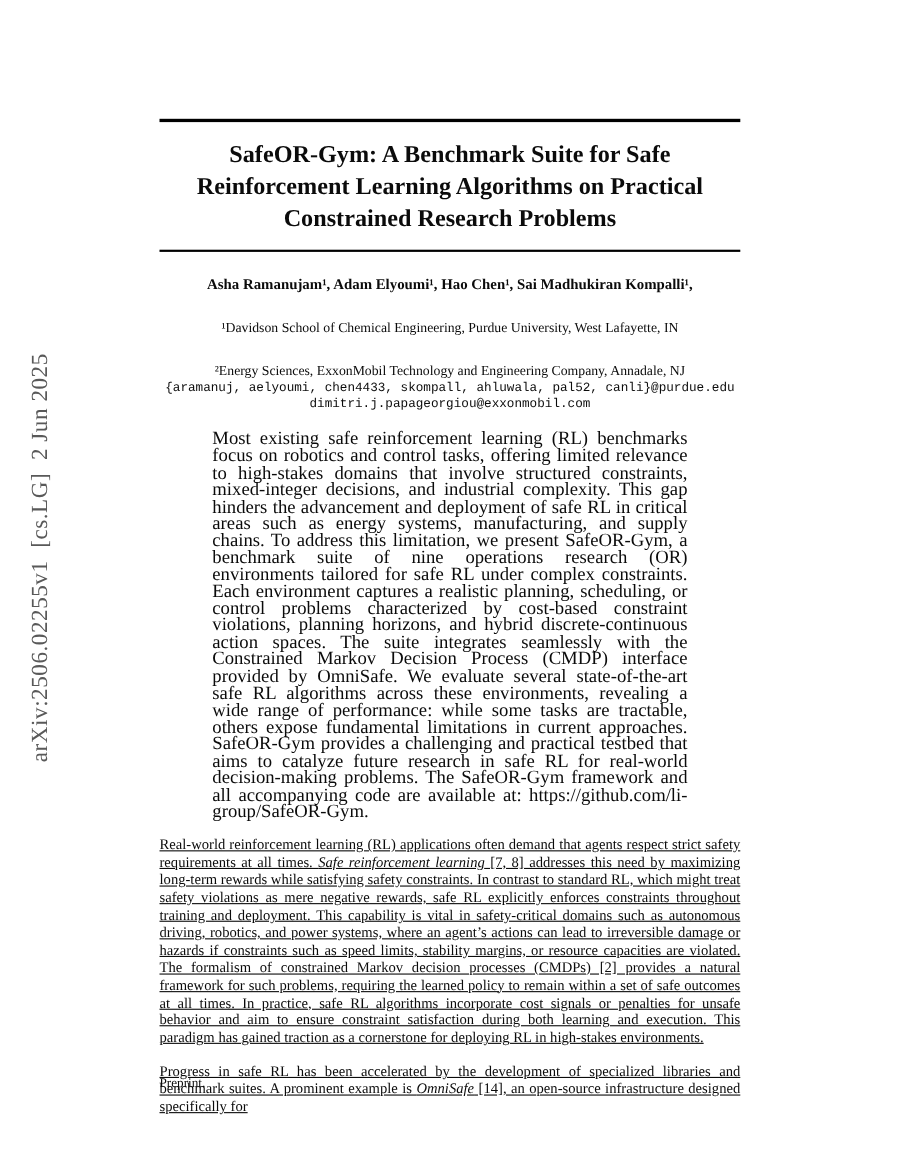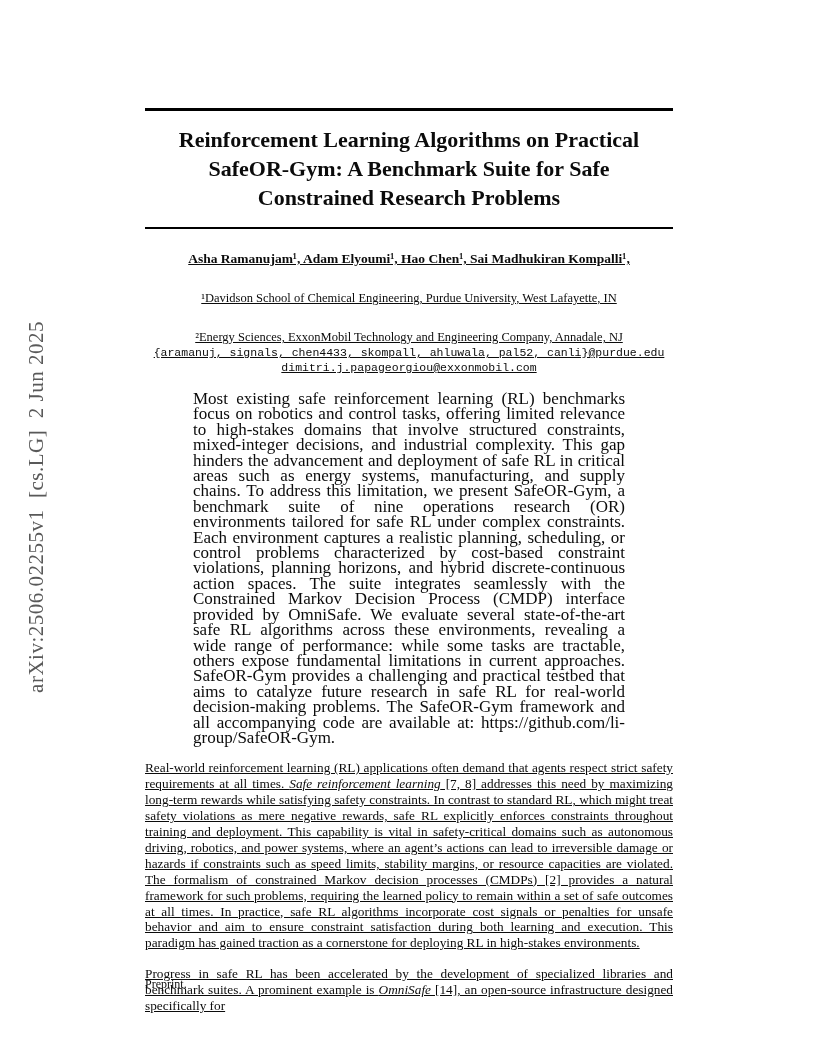--- a/index.html
+++ b/index.html
@@ -42,21 +42,20 @@
     margin: 14px 0 0 0;
     font-size: 22px;
     font-weight: bold;
     text-align: center;
     line-height: 29px;
   }
   .title-line { display: block; }
   .authors {
     margin-top: 22px;
     text-align: center;
-    text-decoration: underline;
   }
   .author-line {
     font-weight: bold;
     font-size: 13.5px;
     line-height: 16px;
   }
   .affil-line {
     font-size: 12.5px;
     line-height: 15px;
     margin-top: 24px;
@@ -104,32 +103,32 @@
 
 <div class="page">
 
   <div class="arxiv-sidebar">arXiv:2506.02255v1  [cs.LG]  2 Jun 2025</div>
 
   <div class="content">
 
     <div class="rule-thick"></div>
 
     <h1 class="title">
+      <span class="title-line">SafeOR-Gym: A Benchmark Suite for Safe</span>
       <span class="title-line">Reinforcement Learning Algorithms on Practical</span>
-      <span class="title-line">SafeOR-Gym: A Benchmark Suite for Safe</span>
       <span class="title-line">Constrained Research Problems</span>
     </h1>
 
     <div class="rule-thin"></div>
 
     <div class="authors">
       <div class="author-line">Asha Ramanujam¹, Adam Elyoumi¹, Hao Chen¹, Sai Madhukiran Kompalli¹,</div>
       <div class="affil-line">¹Davidson School of Chemical Engineering, Purdue University, West Lafayette, IN</div>
       <div class="affil-line">²Energy Sciences, ExxonMobil Technology and Engineering Company, Annadale, NJ</div>
-      <div class="email-line">{aramanuj, signals, chen4433, skompall, ahluwala, pal52, canli}@purdue.edu</div>
+      <div class="email-line">{aramanuj, aelyoumi, chen4433, skompall, ahluwala, pal52, canli}@purdue.edu</div>
       <div class="email-line">dimitri.j.papageorgiou@exxonmobil.com</div>
     </div>
 
 
     <div class="abstract-body">Most existing safe reinforcement learning (RL) benchmarks focus on robotics and control tasks, offering limited relevance to high-stakes domains that involve structured constraints, mixed-integer decisions, and industrial complexity. This gap hinders the advancement and deployment of safe RL in critical areas such as energy systems, manufacturing, and supply chains. To address this limitation, we present SafeOR-Gym, a benchmark suite of nine operations research (OR) environments tailored for safe RL under complex constraints. Each environment captures a realistic planning, scheduling, or control problems characterized by cost-based constraint violations, planning horizons, and hybrid discrete-continuous action spaces. The suite integrates seamlessly with the Constrained Markov Decision Process (CMDP) interface provided by OmniSafe. We evaluate several state-of-the-art safe RL algorithms across these environments, revealing a wide range of performance: while some tasks are tractable, others expose fundamental limitations in current approaches. SafeOR-Gym provides a challenging and practical testbed that aims to catalyze future research in safe RL for real-world decision-making problems. The SafeOR-Gym framework and all accompanying code are available at: https://github.com/li-group/SafeOR-Gym.</div>
 
 
     <div class="body-para">Real-world reinforcement learning (RL) applications often demand that agents respect strict safety requirements at all times. <i>Safe reinforcement learning</i> [7, 8] addresses this need by maximizing long-term rewards while satisfying safety constraints. In contrast to standard RL, which might treat safety violations as mere negative rewards, safe RL explicitly enforces constraints throughout training and deployment. This capability is vital in safety-critical domains such as autonomous driving, robotics, and power systems, where an agent’s actions can lead to irreversible damage or hazards if constraints such as speed limits, stability margins, or resource capacities are violated. The formalism of constrained Markov decision processes (CMDPs) [2] provides a natural framework for such problems, requiring the learned policy to remain within a set of safe outcomes at all times. In practice, safe RL algorithms incorporate cost signals or penalties for unsafe behavior and aim to ensure constraint satisfaction during both learning and execution. This paradigm has gained traction as a cornerstone for deploying RL in high-stakes environments.</div>
 
     <div class="body-para">Progress in safe RL has been accelerated by the development of specialized libraries and benchmark suites. A prominent example is <i>OmniSafe</i> [14], an open-source infrastructure designed specifically for</div>

